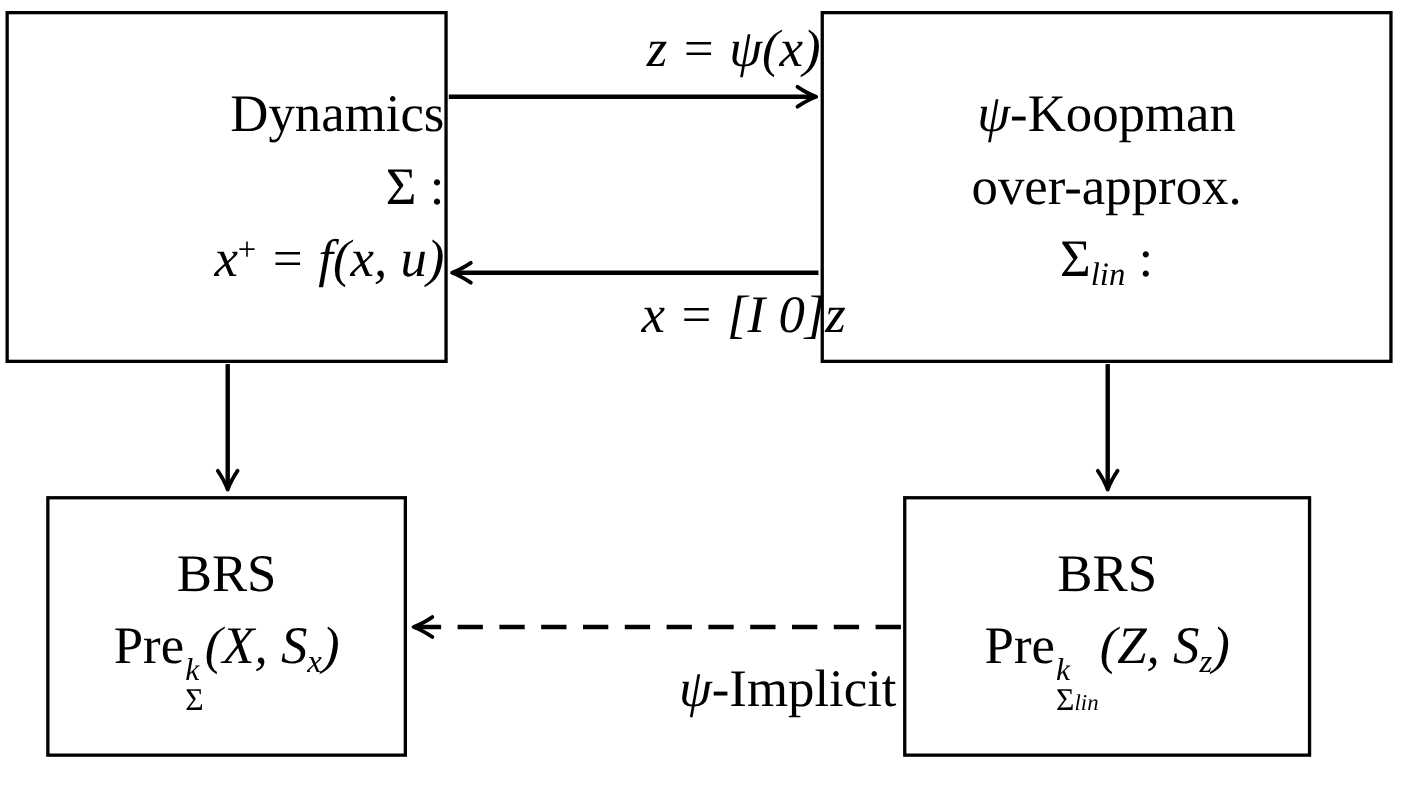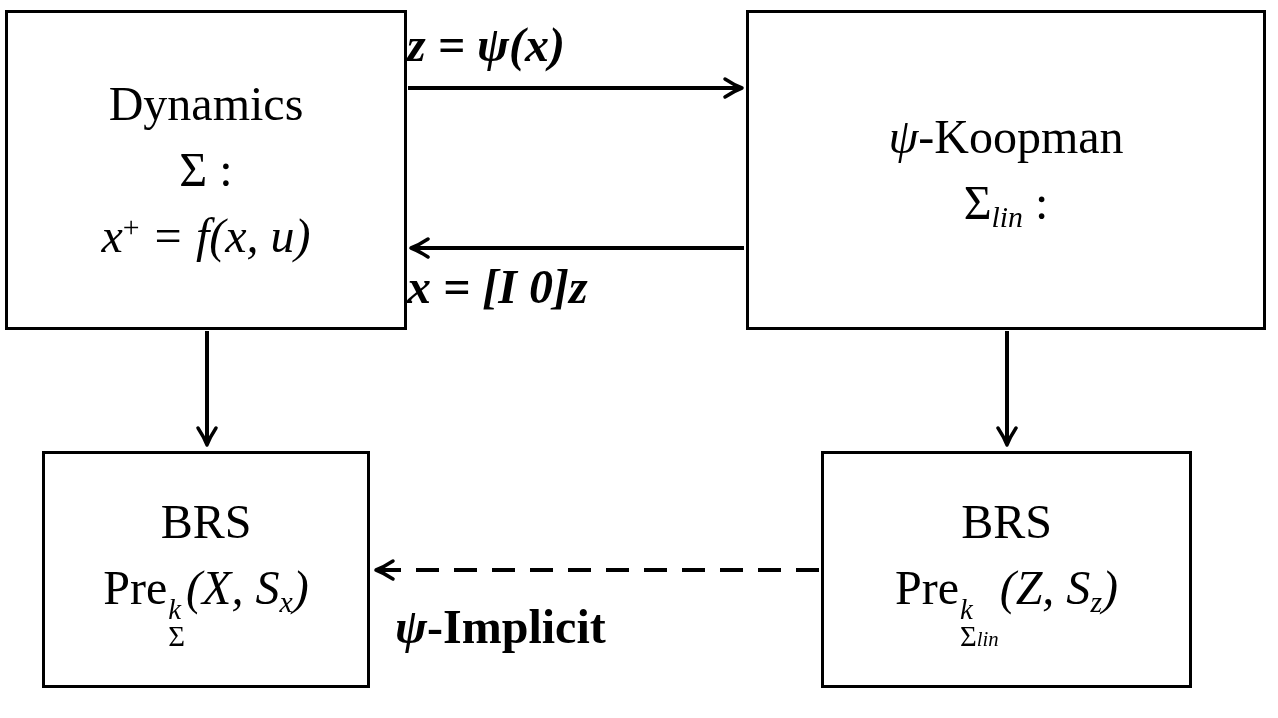--- a/index.html
+++ b/index.html
@@ -29,21 +29,21 @@
     border: 3px solid #000000;
     background: #ffffff;
     display: flex;
     flex-direction: column;
     align-items: center;
     justify-content: center;
     text-align: center;
     font-size: 48px;
     line-height: 1.38;
   }
-  #box-dynamics { left: 5px;   top: 10px;  width: 402px; height: 320px; }
+  #box-dynamics { left: 5px;   top: 10px;  width: 402px; height: 320px; align-items: flex-end; }
   #box-koopman  { left: 746px; top: 10px;  width: 520px; height: 320px; }
   #box-brs-x    { left: 42px;  top: 451px; width: 328px; height: 237px; }
   #box-brs-z    { left: 821px; top: 451px; width: 371px; height: 237px; }
   .it { font-style: italic; }
   .up { font-style: normal; }
   sup, sub { font-size: 62%; line-height: 0; }
   sup { vertical-align: 0.5em; }
   sub { vertical-align: -0.28em; }
   .stack {
     display: inline-flex;
@@ -51,25 +51,24 @@
     align-items: flex-start;
     font-size: 60%;
     line-height: 0.95;
     vertical-align: -0.52em;
     margin-left: 1px;
     margin-right: 1px;
   }
   .ss2 { font-size: 72%; }
   .label {
     position: absolute;
-    text-align: left;
+    text-align: right;
     font-size: 48px;
     line-height: 1.3;
     white-space: nowrap;
-    font-weight: bold;
   }
   #label-lift      { left: 407px; top: 14px;  width: 339px; }
   #label-project   { left: 407px; top: 256px; width: 362px; }
   #label-implicit  { left: 395px; top: 596px; width: 420px; white-space: normal; }
 </style>
 </head>
 <body>
 
 <div class="canvas">
 
@@ -87,20 +86,21 @@
   </svg>
 
   <div class="box" id="box-dynamics">
     <div class="line">Dynamics</div>
     <div class="line"><span class="up">Σ</span><span class="up"> :</span></div>
     <div class="line"><span class="it">x</span><sup class="up">+</sup><span class="it"> = f(x, u)</span></div>
   </div>
 
   <div class="box" id="box-koopman">
     <div class="line"><span class="it">ψ</span><span class="up">-Koopman</span></div>
+    <div class="line">over-approx.</div>
     <div class="line"><span class="up">Σ</span><sub class="it">lin</sub><span class="up"> :</span></div>
   </div>
 
   <div class="box" id="box-brs-x">
     <div class="line">BRS</div>
     <div class="line"><span class="up">Pre</span><span class="stack">
           <span class="it">k</span>
           <span class="up">Σ</span>
         </span><span class="it">(X, S</span><sub class="it">x</sub><span class="it">)</span></div>
   </div>

